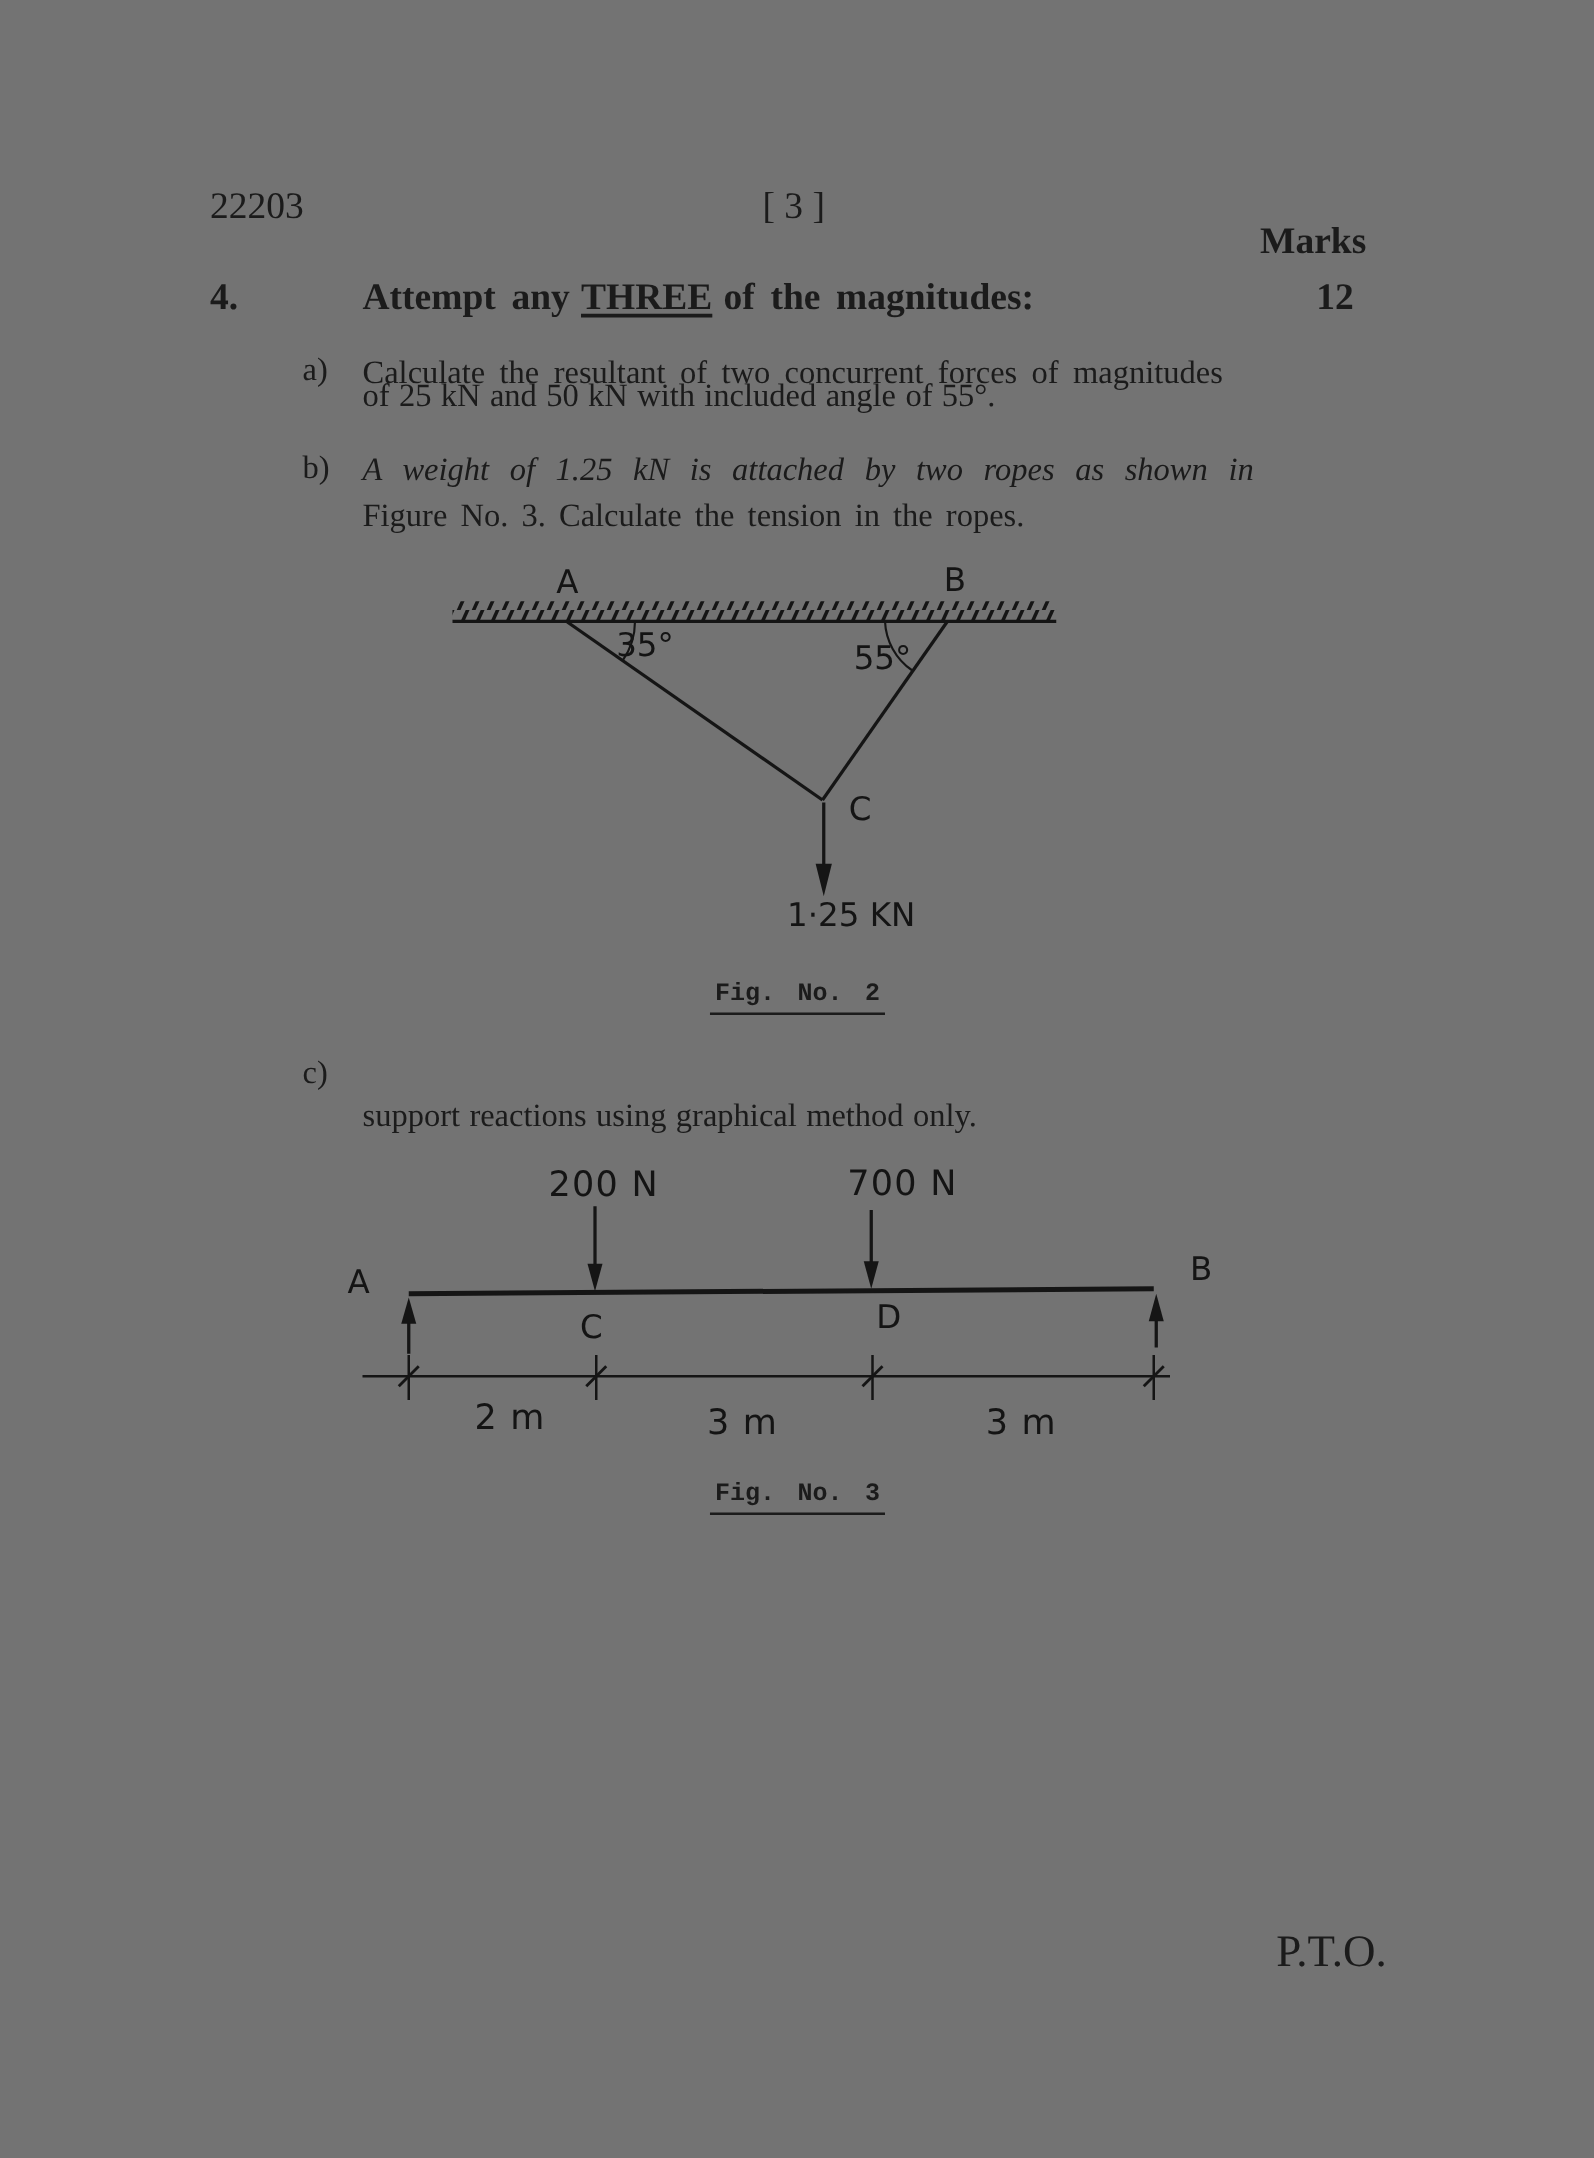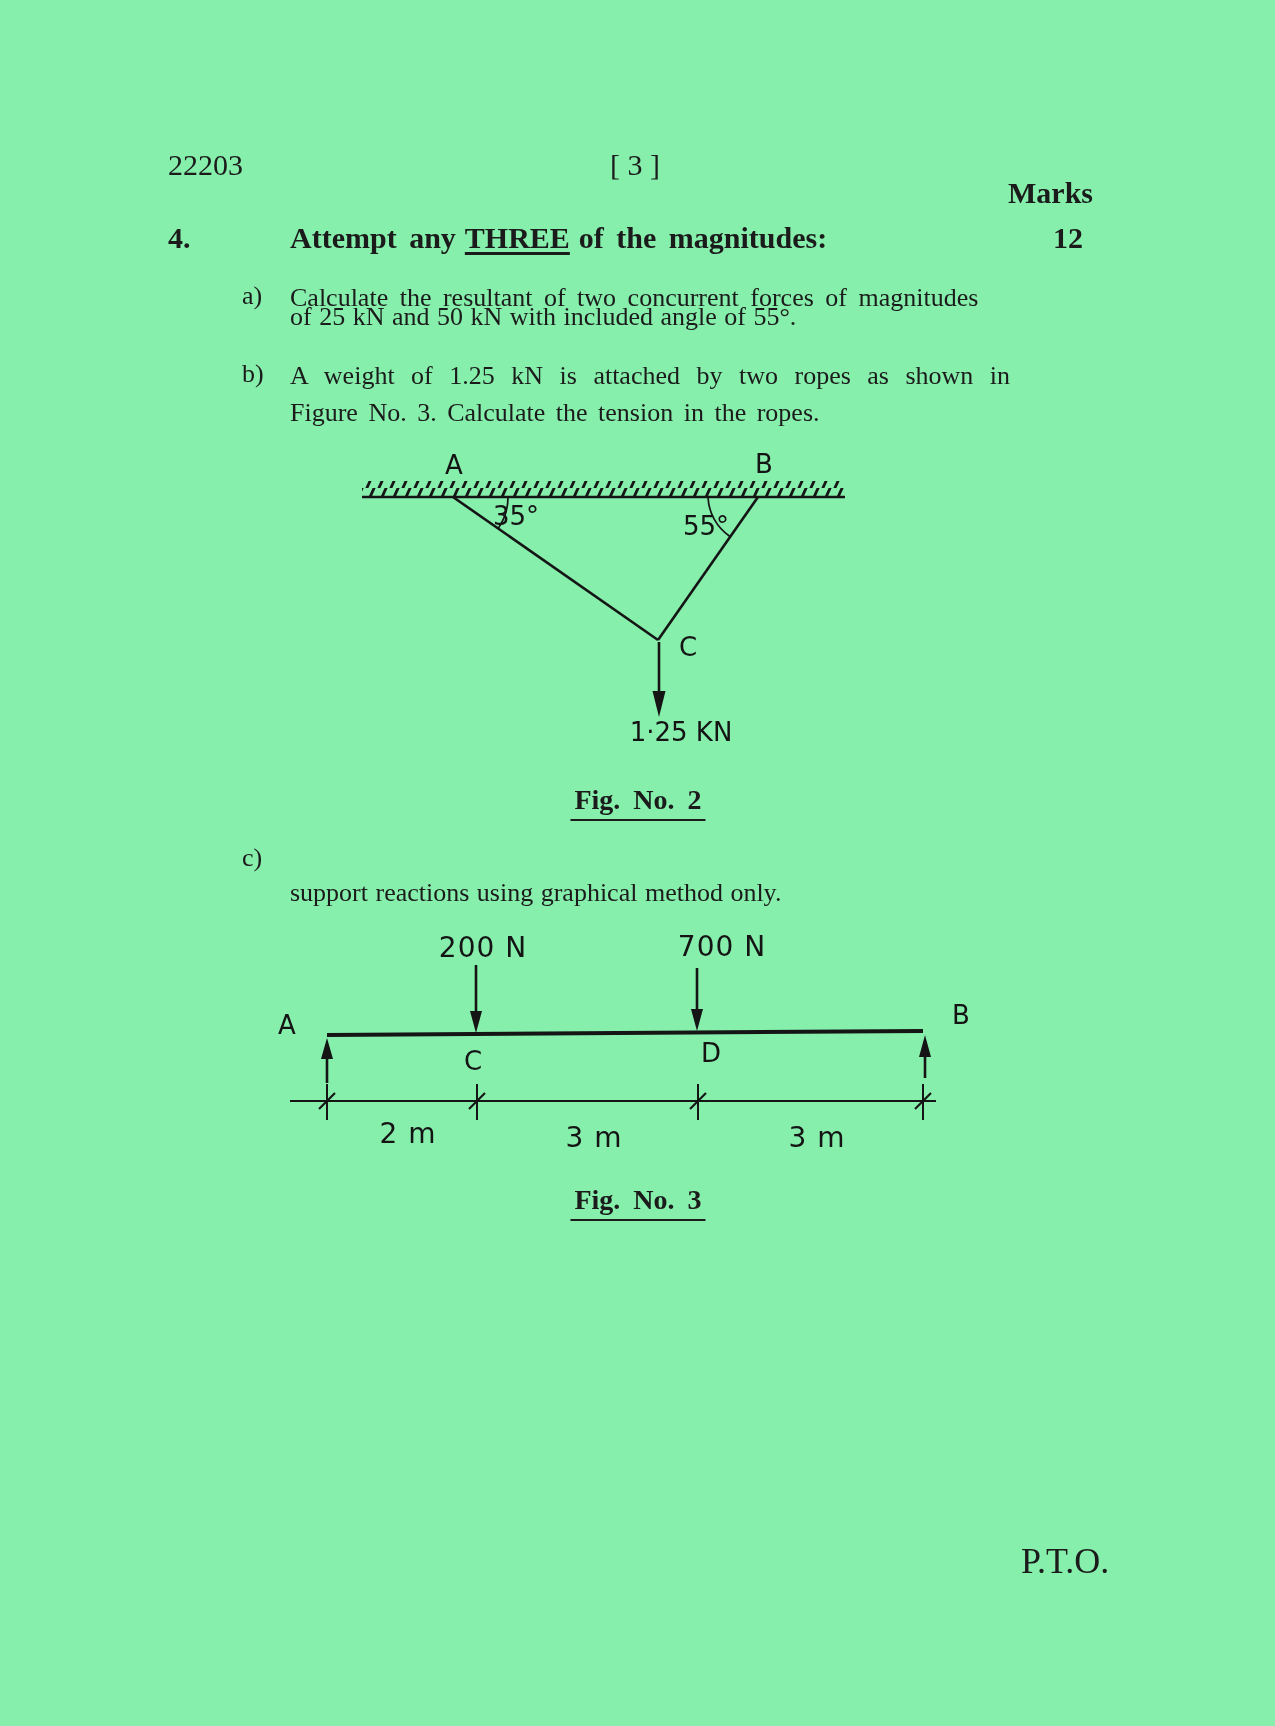--- a/index.html
+++ b/index.html
@@ -1,35 +1,36 @@
 <!DOCTYPE html>
 <html><head>
 <meta charset="utf-8">
 <style>
   html,body{margin:0;padding:0;background:#e8e8e8;}
   .page{
     position:relative;width:1275px;height:1726px;margin:0 auto;
-    background:#86efac;color:#1b1b1b;overflow:hidden;
+    background:#737373;color:#1b1b1b;overflow:hidden;
     font-family:"Liberation Serif", serif;
   }
   .abs{position:absolute;white-space:nowrap;}
   .b{font-weight:bold;}
   .hdr{font-size:30px;}
   .body-line{font-size:26px;line-height:34px;}
   .marker{font-size:26px;}
   .heading{font-size:30px;font-weight:bold;word-spacing:5px;}
   .heading .underl{text-decoration:underline;text-underline-offset:4px;margin:0 9px;}
   .heading .suffix{margin-left:0px;}
   .caption{
-    font-size:28px;font-weight:bold;word-spacing:6px;
+    font-size:20px;font-weight:bold;word-spacing:6px;
     border-bottom:2px solid #1b1b1b;padding:0 4px 3px 4px;
     transform:translateX(-50%);
+    font-family:Liberation Mono, monospace;
   }
   .ws0{word-spacing:1px;} .ws4{word-spacing:4px;} .ws5{word-spacing:5px;}
-  .ws9{word-spacing:9px;} .ws10{word-spacing:10px;}
+  .ws9{word-spacing:9px;} .ws10{word-spacing:10px;font-style:italic;}
   svg text{
     font-family:"DejaVu Sans", sans-serif;fill:#141414;
   }
   svg line, svg path, svg polyline{stroke:#151515;fill:none;}
   svg polygon{fill:#151515;stroke:none;}
   .t26{font-size:26px;} .t28{font-size:28px;letter-spacing:1px;}
 </style>
 </head>
 <body>
 

